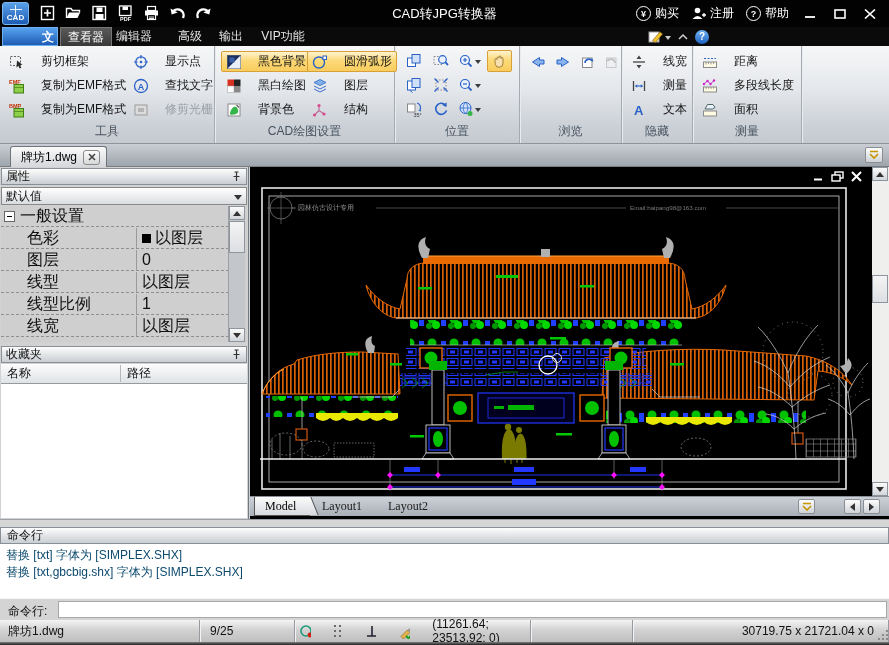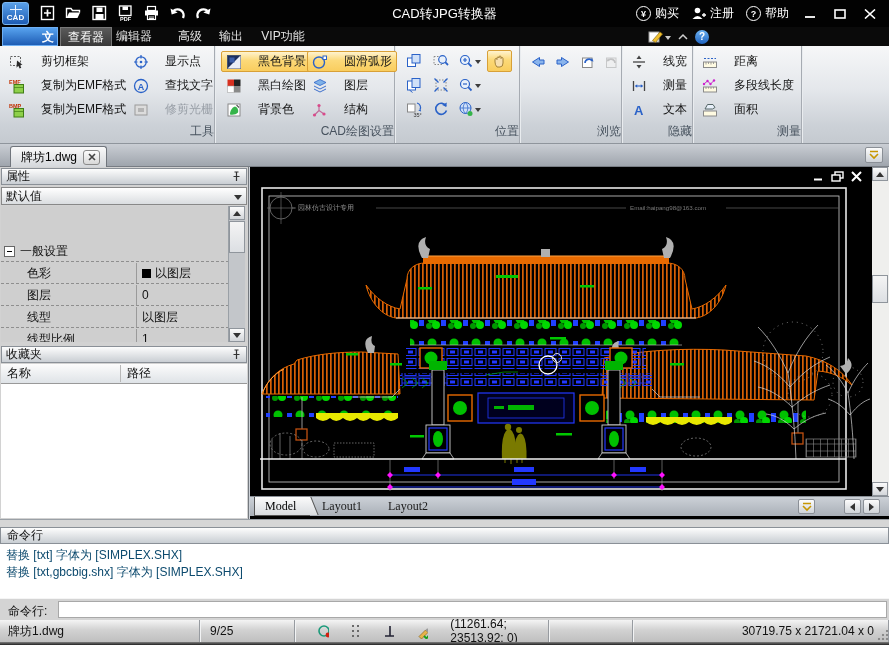--- a/index.html
+++ b/index.html
@@ -31,21 +31,21 @@
   .m-tab { position:absolute; top:0; height:26px; line-height:19px; text-align:center; color:#e4e4e4; font-size:12px; }
   .m-tab.active { background:linear-gradient(#5a5a5a,#2c2c2c); border:1px solid #777; border-bottom:none; color:#fff; }
   .mb-right { position:absolute; right:0; top:0; height:19px; display:flex; align-items:center; gap:6px; padding-right:180px; }
   .help-circ { width:14px; height:14px; border-radius:50%; background:linear-gradient(#6db2f2,#1e63c0);
     color:#fff; font-size:10px; font-weight:bold; text-align:center; line-height:14px; }
 
   
   .ribbon { position:absolute; top:46px; left:0; width:889px; height:98px;
     background:linear-gradient(#f6f7f8,#e4e7eb 45%,#ccd1d7 82%,#c5cad0); border-bottom:1px solid #8f959c; }
   .grp { position:absolute; top:0; height:97px; border-right:1px solid #a6abb2; box-shadow:1px 0 0 #e9ecef; }
-  .glabel { position:absolute; bottom:3px; left:0; right:0; text-align:right; font-size:12px; color:#47525e; }
+  .glabel { position:absolute; bottom:3px; left:0; right:0; text-align:center; font-size:12px; color:#47525e; }
   .rb { position:absolute; display:flex; align-items:center; gap:16px; height:21px; font-size:12px; color:#141414;
     padding:0 4px; border:1px solid transparent; border-radius:2px; white-space:nowrap; cursor:default; }
   .rb.sel, .ib.sel { background:linear-gradient(#fff3cf,#fcd978 45%,#f9cd5e); border-color:#d8a037; }
   .rb.dis { color:#9aa0a8; }
   .ib { position:absolute; width:25px; height:22px; display:flex; align-items:center; justify-content:center;
     border:1px solid transparent; border-radius:2px; }
   .dd { width:0; height:0; border:3px solid transparent; border-top:4px solid #3c3c3c; margin-left:1px; margin-top:5px; }
 
   
   .doctabs { position:absolute; top:144px; left:0; width:889px; height:23px;
@@ -62,21 +62,21 @@
   .main { position:absolute; top:167px; left:0; width:889px; height:352px; }
   .leftpanel { position:absolute; left:0; top:0; width:249px; height:352px; background:#d2d2d2; border-right:1px solid #74797f; }
   .phdr { position:absolute; left:1px; right:1px; height:17px; background:linear-gradient(#fdfdfd,#cace d3);
     background:linear-gradient(#fdfdfd,#c9ced3); border:1px solid #8a9097; display:flex; align-items:center;
     justify-content:space-between; font-size:12px; color:#111; padding:0 4px; }
   .preset { position:absolute; left:1px; right:1px; top:20px; height:18px; background:linear-gradient(#ffffff,#dadde0);
     border:1px solid #888; font-size:12px; color:#111; display:flex; align-items:center; padding-left:4px; }
   .preset .arrow { position:absolute; right:4px; top:7px; width:0; height:0; border:4px solid transparent; border-top:5px solid #333; }
   .propgrid { position:absolute; left:1px; right:1px; top:39px; height:136px; background:#cfcfcf; overflow:hidden; }
   .prow { position:absolute; left:0; width:228px; height:21px; border-bottom:1px dashed #8f8f8f;
-    font-size:12px; color:#111; display:flex; align-items:center;margin-top:35px; }
+    font-size:16px; color:#111; display:flex; align-items:center; }
   .prow .plabel { width:135px; padding-left:26px; }
   .prow.group .plabel { padding-left:19px; }
   .prow .pval { width:93px; border-left:1px solid #9a9a9a; padding-left:5px; height:100%; display:flex; align-items:center; gap:4px; }
   .expander { position:absolute; left:3px; top:5px; width:11px; height:11px; background:#fff; border:1px solid #666; }
   .expander::after { content:""; position:absolute; left:2px; top:4px; width:5px; height:1px; background:#000; }
   .swatch { width:9px; height:9px; background:#000; display:inline-block; }
   .gsb { position:absolute; right:2px; top:0; width:17px; height:136px; background:#c3c6ca; border-left:1px solid #9aa0a6; }
   .sb-btn { position:absolute; left:0; width:16px; height:14px; background:linear-gradient(#fbfbfb,#d3d6da);
     border:1px solid #8f959c; display:flex; align-items:center; justify-content:center; }
   .sb-thumb { position:absolute; left:0; width:16px; background:linear-gradient(#f4f4f4,#dcdfe3); border:1px solid #8f959c; }
@@ -813,21 +813,21 @@
     <input type="text" value="" style="">
   </div>
 
   <div class="statusbar">
     <div class="sseg" style="left:0;width:200px;padding-left:8px">
         <span>牌坊1.dwg</span>
       </div>
     <div class="sseg" style="left:200px;width:95px;padding-left:10px">
         <span>9/25</span>
       </div>
-    <div class="sseg" style="left:311px;width:238px;padding-left:6px;gap:22px">
+    <div class="sseg" style="left:293px;width:238px;padding-left:6px;gap:22px">
       <svg width="15" height="15">
           <circle cx="7" cy="7" r="5" fill="none" stroke="#1a9a7a" stroke-width="1.6"></circle>
           <circle cx="11" cy="11" r="2.4" fill="#d02010"></circle>
         </svg>
       <svg width="14" height="14">
           <g fill="#6a6a6a">
             <rect x="1" y="1" width="2" height="2"></rect>
             <rect x="6" y="1" width="2" height="2"></rect>
             <rect x="11" y="1" width="2" height="2"></rect>
             <rect x="1" y="6" width="2" height="2"></rect>

